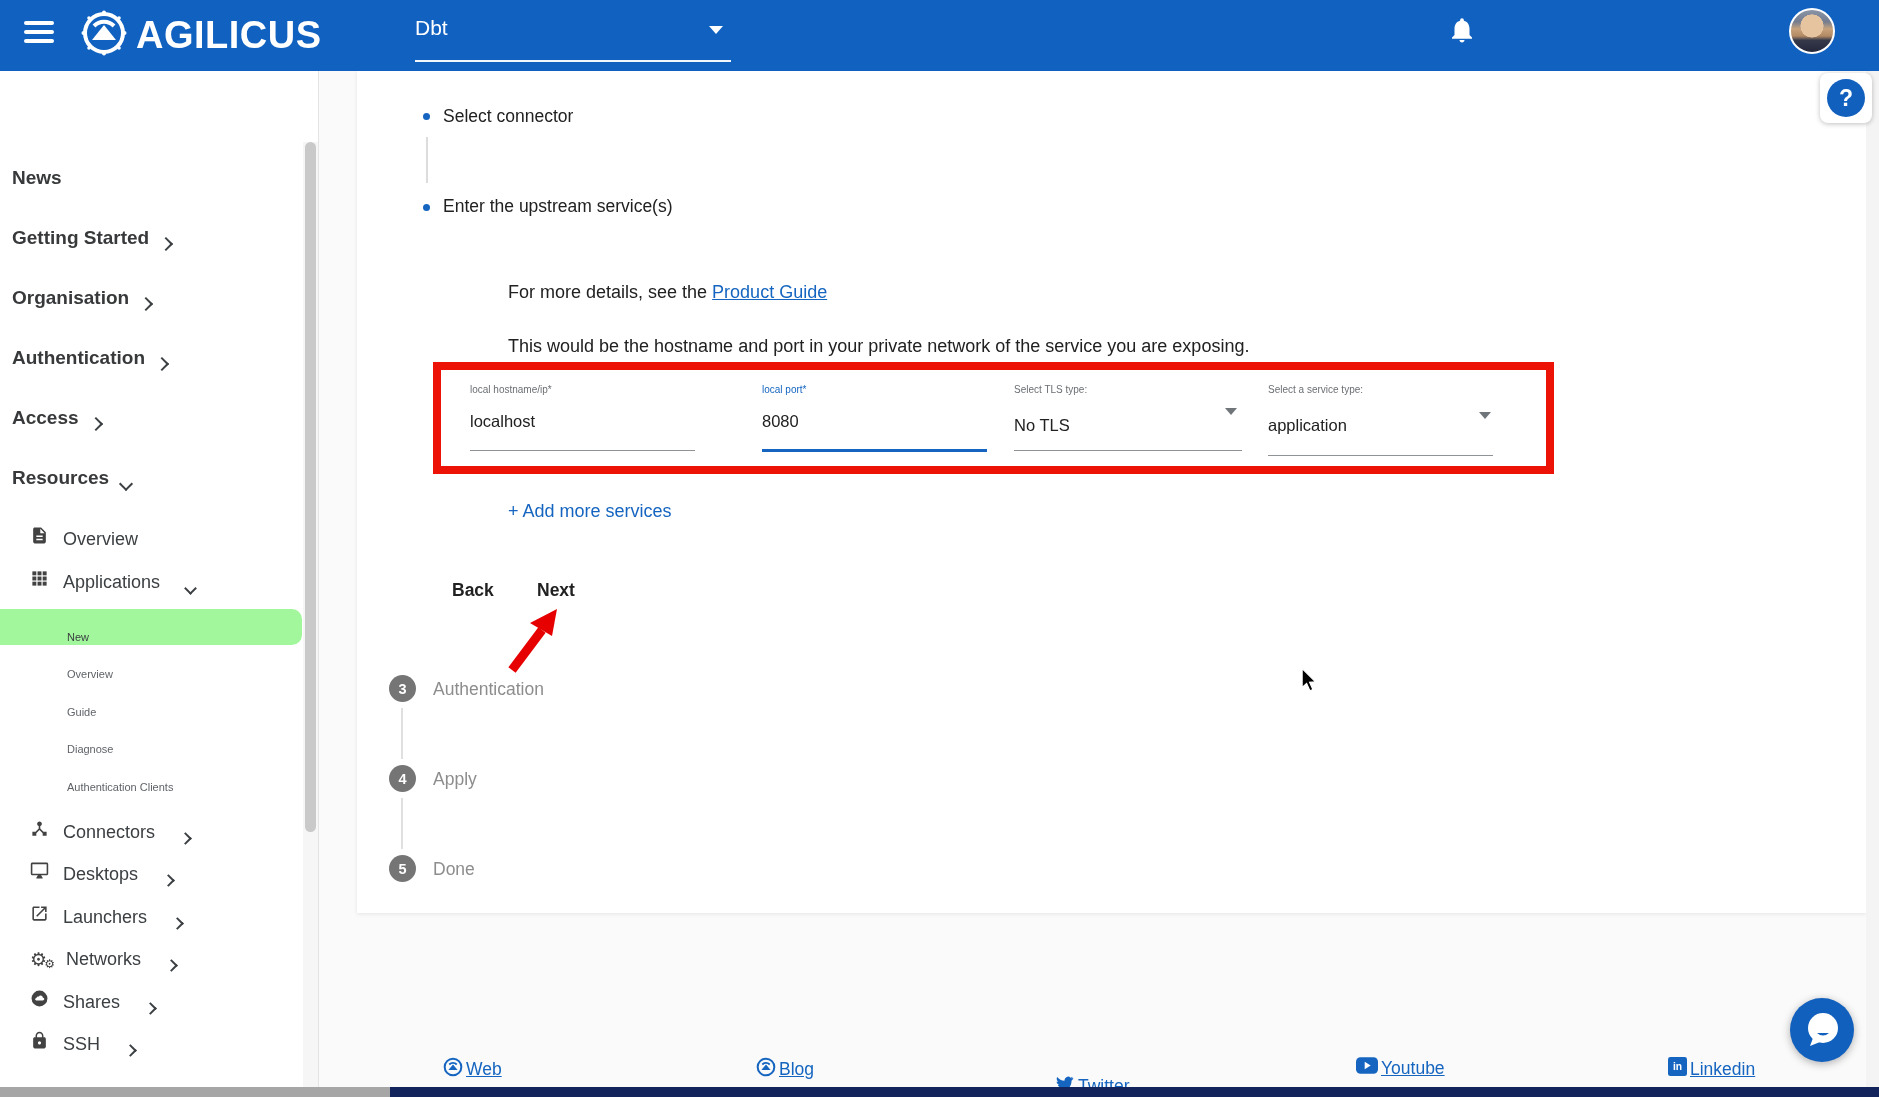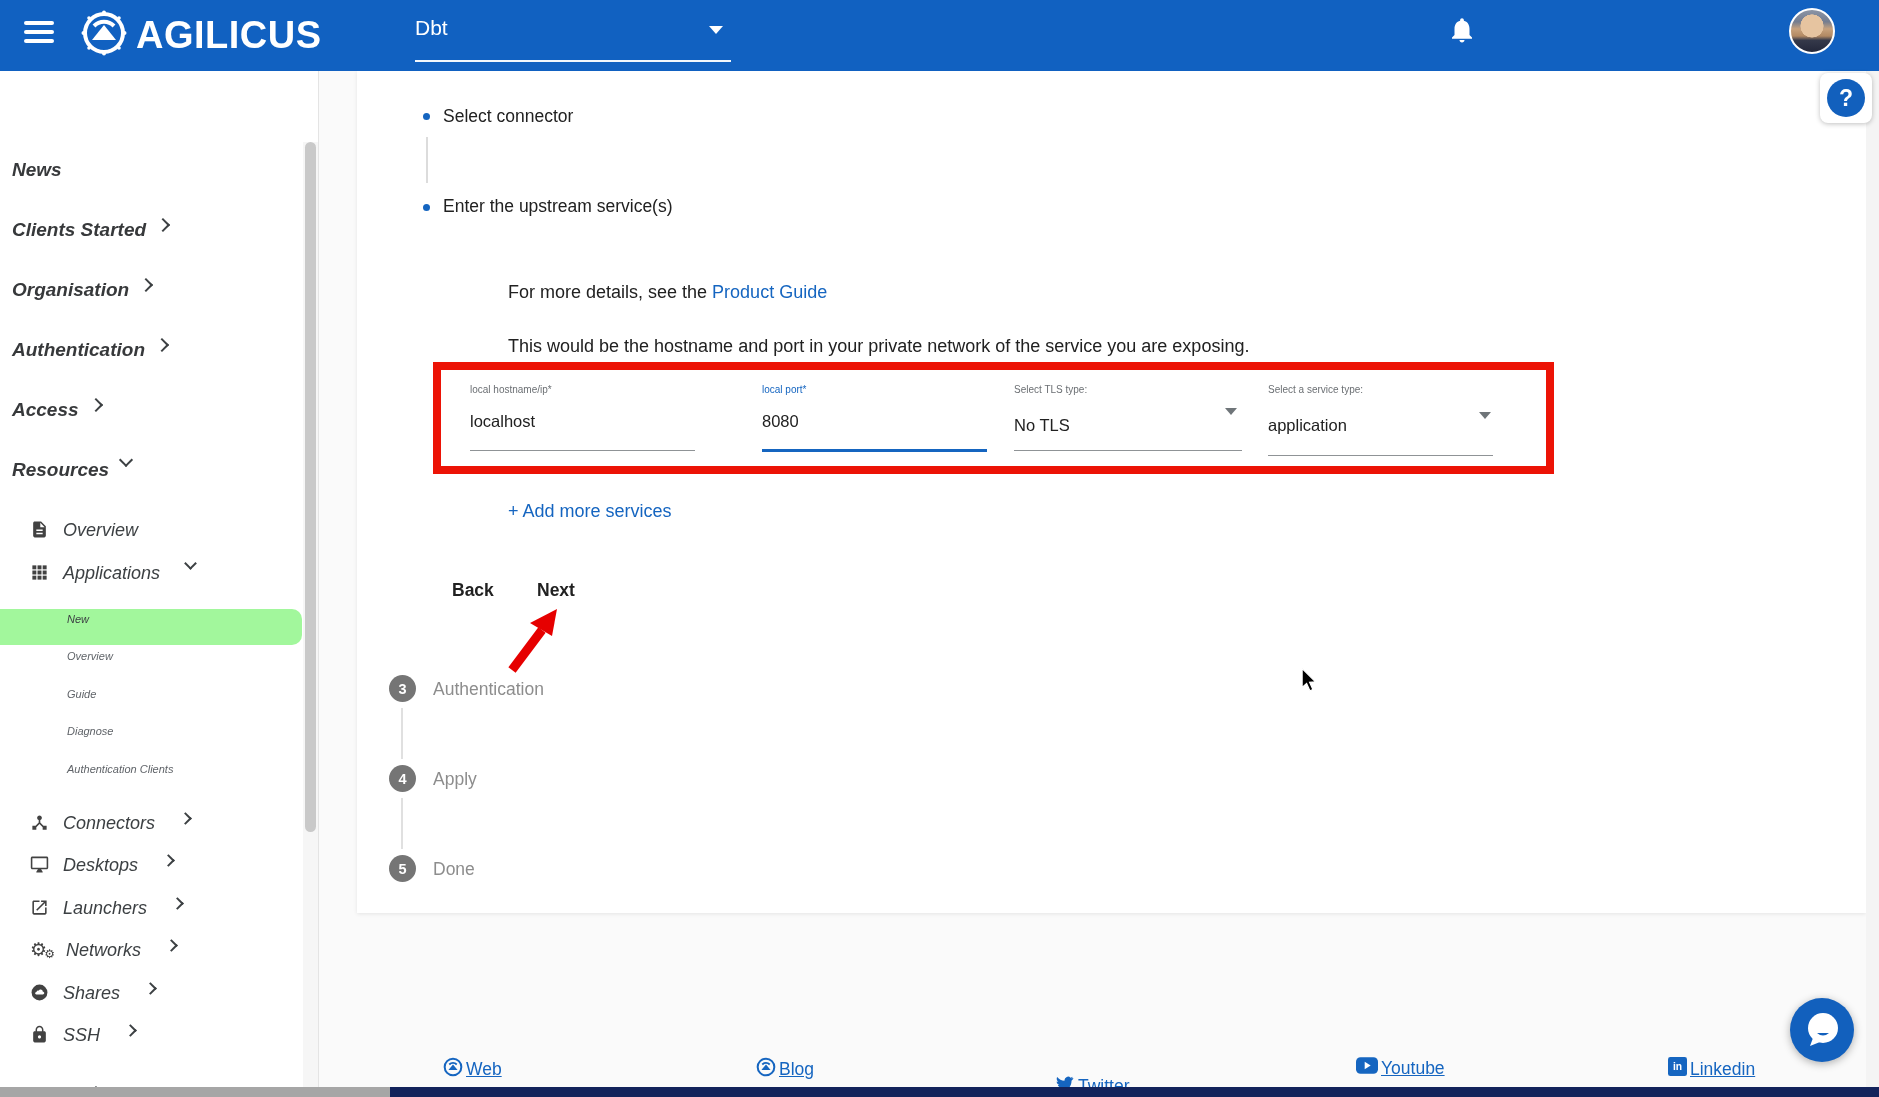--- a/index.html
+++ b/index.html
@@ -19,39 +19,39 @@
   .orgsel .val{position:absolute;left:0;top:16px;color:#fff;font-size:21px;}
   .orgsel .caret{position:absolute;right:8px;top:26px;width:0;height:0;border-left:7px solid transparent;border-right:7px solid transparent;border-top:8px solid #fff;}
   .orgsel .uline{position:absolute;left:0;bottom:2px;width:100%;height:2px;background:rgba(255,255,255,.95);}
   .bell{left:1447px;top:15px;width:30px;height:30px;cursor:pointer;}
   .avatar{left:1789px;top:8px;width:46px;height:46px;border-radius:50%;border:2px solid #fff;box-sizing:border-box;cursor:pointer;
     background:
       radial-gradient(circle at 50% 38%, #e6c4a0 0 34%, rgba(0,0,0,0) 35%),
       linear-gradient(180deg,#8b94a5 0%,#747d90 28%,#c8a27d 45%,#b28963 62%,#35394a 72%,#23273a 100%);}
   
   .sidebar{left:0;top:71px;width:318px;height:1026px;background:#fff;border-right:1px solid #e4e4e4;z-index:20;}
-  .sbrow{position:absolute;display:flex;align-items:flex-start;height:30px;cursor:pointer;white-space:nowrap;font-style:italic;}
+  .sbrow{position:absolute;display:flex;align-items:flex-end;height:30px;cursor:pointer;white-space:nowrap;}
   .sb-top{left:12px;font-size:19px;font-weight:700;color:#37393b;}
   .sb-ico{left:30px;font-size:18px;color:#3c4043;gap:14px;}
   .sb-leaf{left:67px;font-size:11px;color:#5f6368;}
   .chev{display:inline-block;width:8px;height:8px;border-right:2.4px solid #3c4043;border-bottom:2.4px solid #3c4043;transform:rotate(-45deg);margin-left:12px;margin-top:1px;}
   .chev.down{transform:rotate(45deg);margin-top:-4px;}
   .chev.sub{width:7px;height:7px;border-width:2.2px;}
   .hl{left:0;top:538px;width:302px;height:36px;background:var(--highlight,#a2f79c);border-radius:0 10px 10px 0;}
   .sb-scroll{left:303px;top:71px;width:15px;height:1016px;background:#f6f6f6;}
   .sb-thumb{left:305px;top:71px;width:11px;height:690px;background:#c9c9c9;border-radius:6px;}
   .gearglyph{font-size:19px;color:#424242;line-height:20px;position:relative;width:22px;height:20px;}
   .gearglyph .g2{position:absolute;font-size:12px;right:-3px;bottom:-4px;}
   
   .card{left:357px;top:71px;width:1509px;height:842px;background:#fff;box-shadow:0 1px 4px rgba(0,0,0,.09);z-index:5;}
   .bullet{width:7px;height:7px;border-radius:50%;background:var(--accent,#1565c0);}
   .btxt{font-size:17.5px;color:#212121;}
   .vline{width:2px;background:#dcdcdc;}
   .para{font-size:18px;color:#212121;}
-  a.link{color:var(--accent,#1565c0);cursor:pointer;}
+  a.link{color:var(--accent,#1565c0);text-decoration:underline;cursor:pointer;}
   .redbox{left:433px;top:362px;width:1105px;height:96px;border:8px solid var(--annotation,#ec1306);z-index:12;pointer-events:none;}
   .flabel{font-size:10px;color:#6b6f73;}
   .flabel.blue{color:var(--accent,#1565c0);}
   .fvalue{font-size:16.5px;color:#212121;}
   .funder{height:1.4px;background:#8f9396;}
   .funder.blue{height:2.6px;background:var(--accent,#1565c0);}
   .selcaret{width:0;height:0;border-left:6px solid transparent;border-right:6px solid transparent;border-top:7px solid #6f7579;}
   .addmore{font-size:18px;color:var(--accent,#1565c0);cursor:pointer;}
   .navbtn{font-size:17.5px;font-weight:700;color:#212121;cursor:pointer;}
   .stepcircle{width:27px;height:27px;border-radius:50%;background:#757575;color:#fff;font-size:14.5px;font-weight:700;display:flex;align-items:center;justify-content:center;}
@@ -116,21 +116,21 @@
   <div class="abs helpbtn">?</div>
 </div>
 
 <div class="abs sidebar">
   <div class="abs hl"></div>
 
   <div class="sbrow sb-top" style="top:88px">
       <span>News</span>
     </div>
   <div class="sbrow sb-top" style="top:148px">
-      <span>Clients Started</span>
+      <span>Getting Started</span>
       <i class="chev"></i>
     </div>
   <div class="sbrow sb-top" style="top:208px">
       <span>Organisation</span>
       <i class="chev"></i>
     </div>
   <div class="sbrow sb-top" style="top:268px">
       <span>Authentication</span>
       <i class="chev"></i>
     </div>

